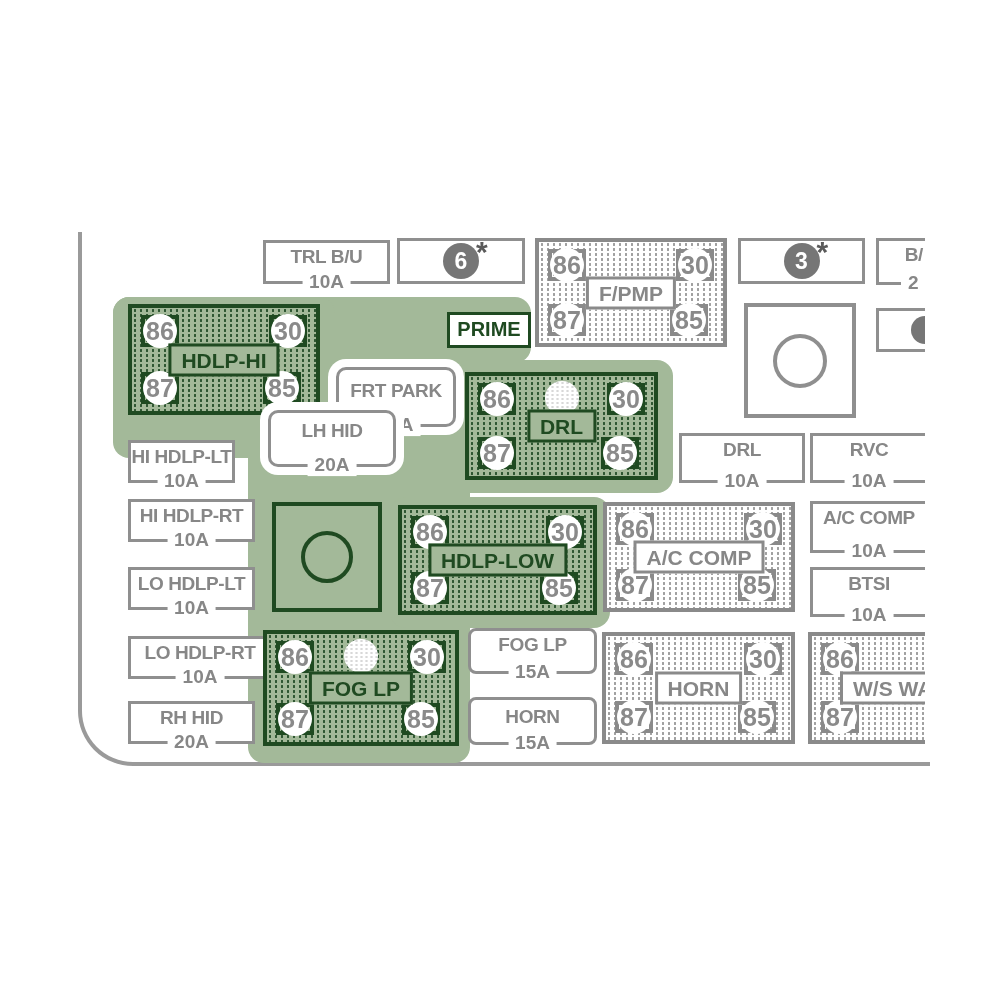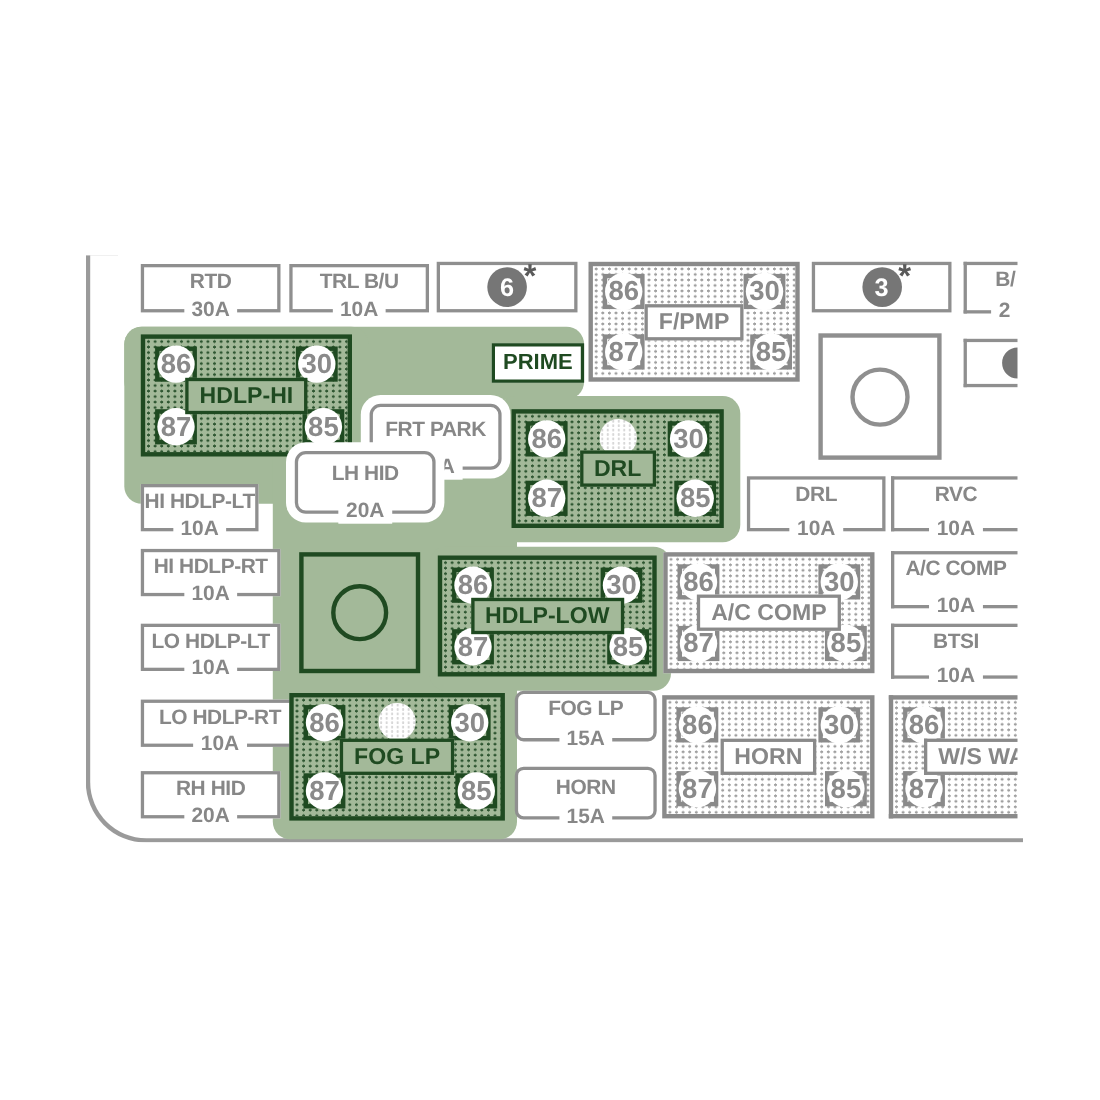--- a/index.html
+++ b/index.html
@@ -31,21 +31,21 @@
           background-image:radial-gradient(circle,#a0a0a0 1.1px,transparent 1.5px);
           background-size:6px 5px;}
   .relay.cut{border-right:none;overflow:hidden;}
   .pin{position:absolute;width:38px;height:32px;border:4px solid;box-sizing:border-box;}
   .green-r .pin{border-color:#1F4A21;}
   .grey-r .pin{border-color:#8a8a8a;}
   .pin i{position:absolute;left:50%;top:50%;width:34px;height:34px;margin:-17px 0 0 -17px;
          border-radius:50%;background:#fff;color:#8a8a8a;font-style:normal;
          font-size:25px;line-height:34px;text-align:center;}
   .pin.tl{left:9px;top:7px;} .pin.tr{right:9px;top:7px;}
-  .pin.bl{left:9px;bottom:7px;} .pin.br{right:3px;bottom:7px;}
+  .pin.bl{left:9px;bottom:7px;} .pin.br{right:15px;bottom:7px;}
   .band{position:absolute;left:50%;top:50%;transform:translate(-50%,-50%);
         border:3.5px solid;padding:1px 10px;font-size:21px;white-space:nowrap;line-height:25px;}
   .green-r .band{background:#A3B999;border-color:#1F4A21;color:#1F4A21;}
   .grey-r .band{background:#fff;border-color:#8a8a8a;color:#878787;}
   .band.bandcut{left:28px;transform:translateY(-50%);border-right:none;padding-right:0;}
   .pip{position:absolute;top:5px;left:50%;transform:translateX(-50%);width:34px;height:34px;
        border-radius:50%;background-color:#fff;
        background-image:radial-gradient(circle,#d8d8d8 1px,transparent 1.3px);
        background-size:5px 4px;}
   
@@ -75,24 +75,20 @@
 <div id="stage">
 
   <div class="outline"></div>
 
   <div class="gblob" style="left:113px;top:297px;width:418px;height:66px;"></div>
   <div class="gblob" style="left:113px;top:297px;width:222px;height:161px;"></div>
   <div class="gblob" style="left:453px;top:360px;width:220px;height:133px;"></div>
   <div class="gblob" style="left:248px;top:362px;width:222px;height:401px;"></div>
   <div class="gblob" style="left:390px;top:497px;width:220px;height:131px;"></div>
 
-  <div class="fuse" style="left:128px;top:240px;width:127px;height:44px;">
-    <span class="flabel">RTD</span>
-    <span class="famp">30A</span>
-  </div>
   <div class="fuse" style="left:263px;top:240px;width:127px;height:44px;">
     <span class="flabel">TRL B/U</span>
     <span class="famp">10A</span>
   </div>
   <div class="badge" style="left:397px;top:238px;width:128px;height:46px;">
     <span class="bcirc">6</span>
     <span class="bstar">*</span>
   </div>
   <div class="relay grey-r" style="left:535px;top:238px;width:192px;height:109px;">
     <span class="pin tl">

